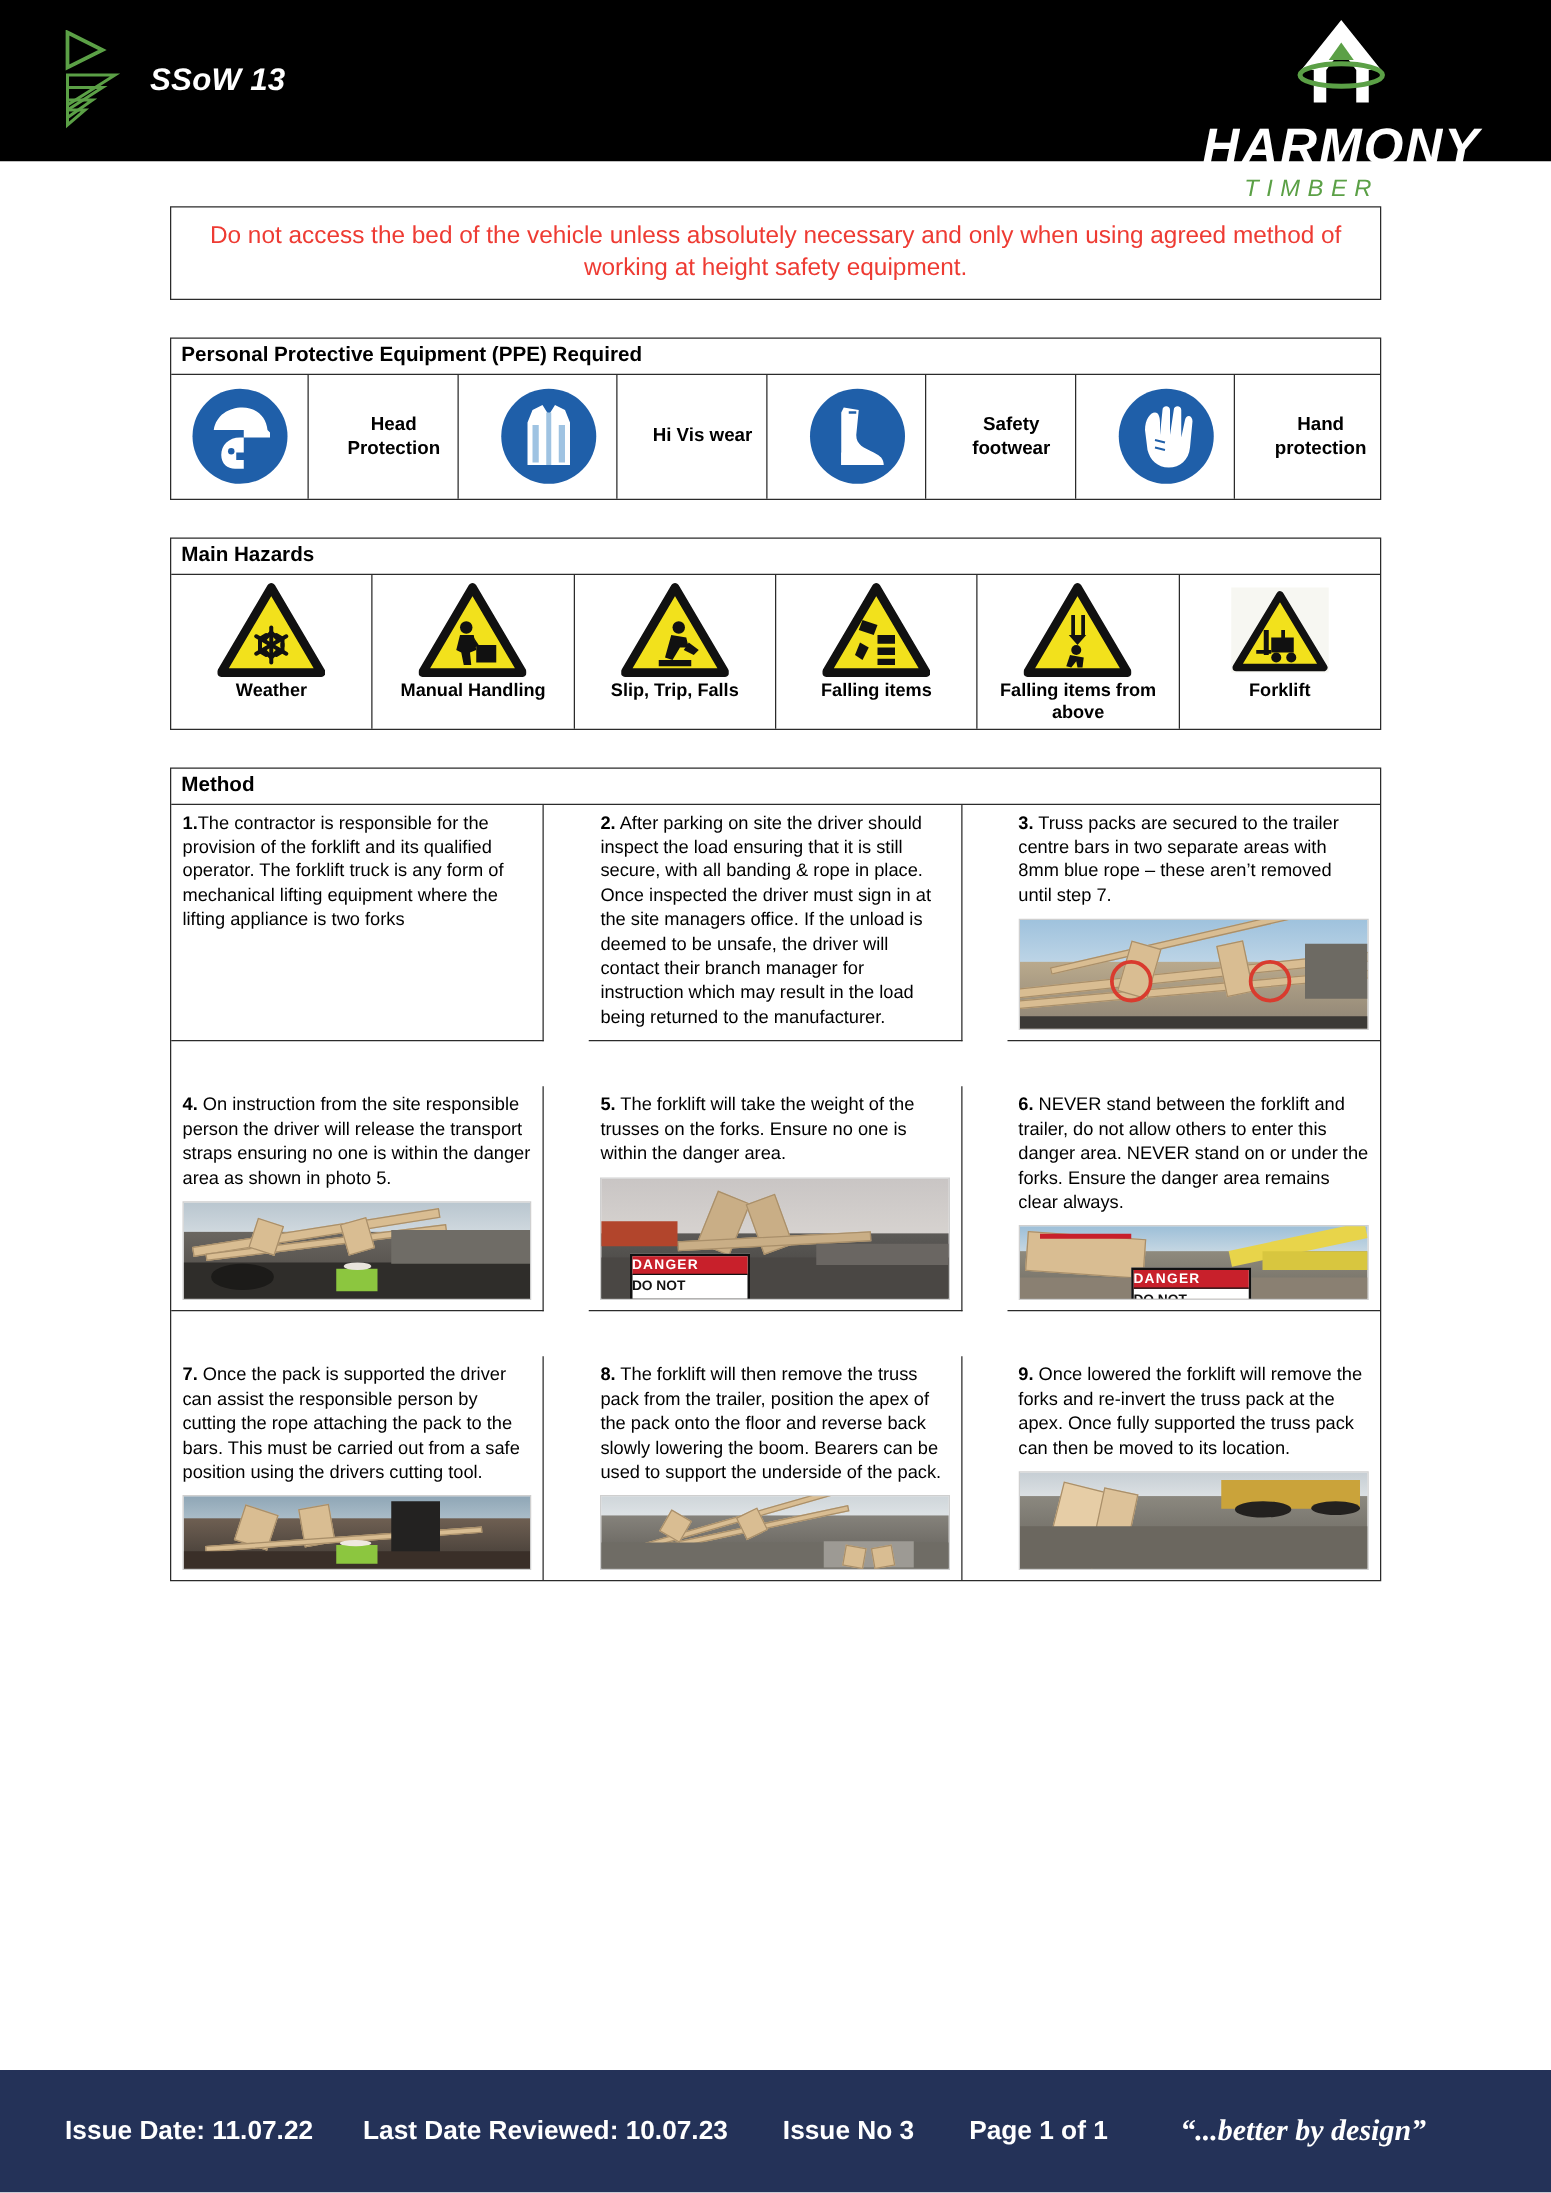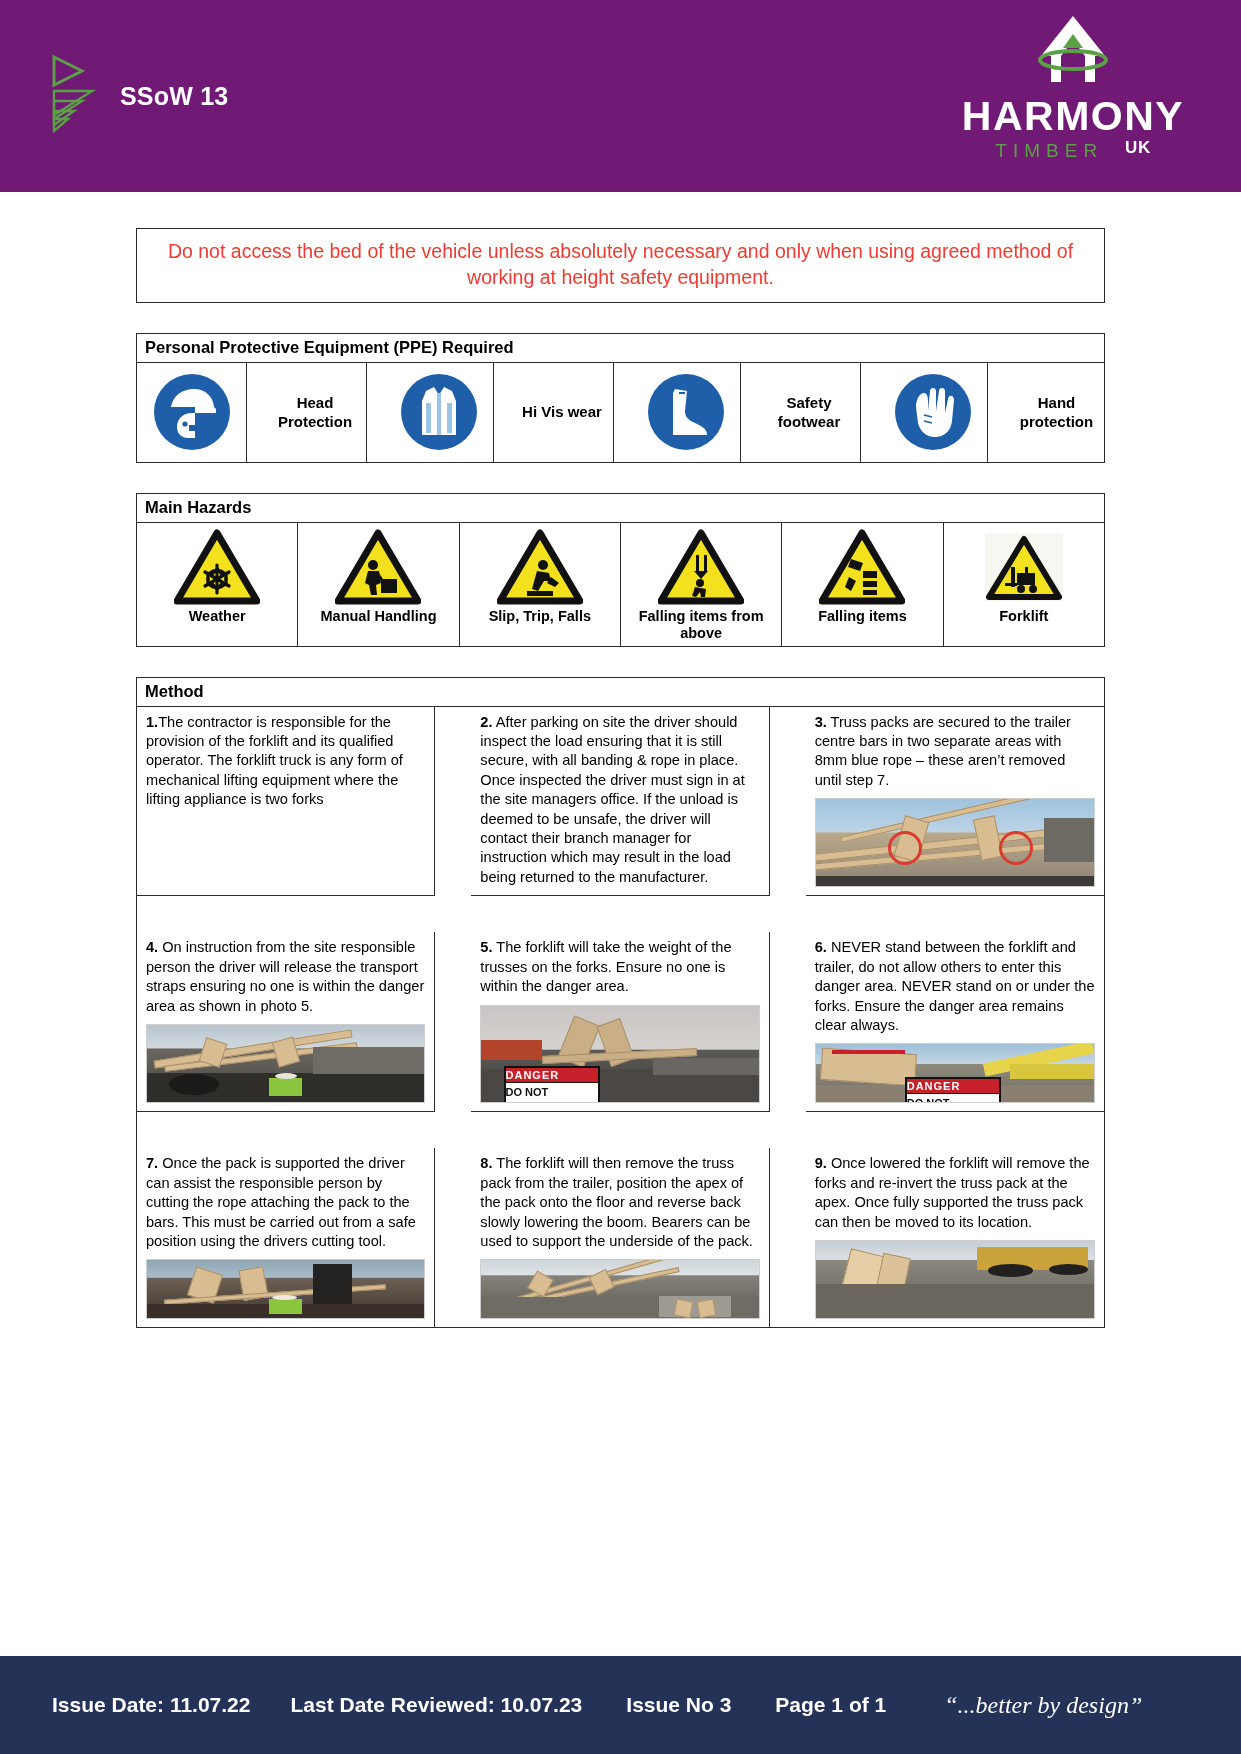--- a/index.html
+++ b/index.html
@@ -8,25 +8,26 @@
     width:1241px; height:1754px;
     background:#ffffff;
     font-family:"Liberation Sans", sans-serif;
     color:#000;
     position:relative;
     overflow:hidden;
   }
 
   
   .header {
-    height:192px;
-    background:#701a75;
+    height:129px;
+    background:#000000;
     display:flex;
     align-items:center;
     position:relative;
+    font-style:italic;
   }
   .header-logo-mark {
     margin-left:52px;
     width:46px; height:82px;
     position:relative;
   }
   .header-logo-mark svg { display:block; }
   .header-titles { margin-left:22px; }
   .header-title {
     color:#ffffff;
@@ -249,21 +250,21 @@
     font-weight:bold;
   }
   .f1 { margin-left:52px; }
   .f2 { margin-left:40px; }
   .f3 { margin-left:44px; }
   .f4 { margin-left:44px; }
   .footer-slogan {
     margin-left:58px;
     color:#ffffff;
     font-size:24px;
-    font-weight:normal;
+    font-weight:bold;
     font-style:italic;
     font-family:"Liberation Serif", serif;
   }
 </style>
 </head>
 <body>
 
 <div class="header">
   <div class="header-logo-mark">
     <svg width="46" height="82" viewBox="0 0 46 82">
@@ -402,45 +403,45 @@
           </svg>
         </div>
         <div class="haz-label">Slip, Trip, Falls</div>
       </div>
 
       <div class="haz-cell">
         <div class="haz-tri">
           <svg width="86" height="76" viewBox="0 0 86 76">
             <path d="M43,4 L83,72 L3,72 Z" fill="#f2e11c" stroke="#111" stroke-width="7" stroke-linejoin="round"></path>
             <g fill="#111">
+              <rect x="44" y="42" width="14" height="24"></rect>
+              <rect x="42" y="49" width="18" height="3" fill="#f2e11c"></rect>
+              <rect x="42" y="58" width="18" height="3" fill="#f2e11c"></rect>
+              <path d="M32,30 L44,34 L41,42 L29,38 Z"></path>
+              <path d="M30,48 L37,52 L32,62 L26,58 Z"></path>
+            </g>
+          </svg>
+        </div>
+        <div class="haz-label">Falling items</div>
+      </div>
+
+      <div class="haz-cell">
+        <div class="haz-tri">
+          <svg width="86" height="76" viewBox="0 0 86 76">
+            <path d="M43,4 L83,72 L3,72 Z" fill="#f2e11c" stroke="#111" stroke-width="7" stroke-linejoin="round"></path>
+            <g fill="#111">
               <rect x="38" y="26" width="3" height="16"></rect>
               <rect x="46" y="26" width="3" height="16"></rect>
               <path d="M36,42 L43,50 L50,42 Z"></path>
               <circle cx="42" cy="54" r="4"></circle>
               <path d="M37,58 L48,60 L47,68 L43,68 L42,63 L38,68 L34,67 Z"></path>
             </g>
           </svg>
         </div>
         <div class="haz-label">Falling items from above</div>
-      </div>
-
-      <div class="haz-cell">
-        <div class="haz-tri">
-          <svg width="86" height="76" viewBox="0 0 86 76">
-            <path d="M43,4 L83,72 L3,72 Z" fill="#f2e11c" stroke="#111" stroke-width="7" stroke-linejoin="round"></path>
-            <g fill="#111">
-              <rect x="44" y="42" width="14" height="24"></rect>
-              <rect x="42" y="49" width="18" height="3" fill="#f2e11c"></rect>
-              <rect x="42" y="58" width="18" height="3" fill="#f2e11c"></rect>
-              <path d="M32,30 L44,34 L41,42 L29,38 Z"></path>
-              <path d="M30,48 L37,52 L32,62 L26,58 Z"></path>
-            </g>
-          </svg>
-        </div>
-        <div class="haz-label">Falling items</div>
       </div>
 
       <div class="haz-cell">
         <div class="haz-tri">
           <svg width="86" height="76" viewBox="0 0 86 76">
             <rect x="4" y="4" width="78" height="68" fill="#f7f7f2"></rect>
             <path d="M43,10 L78,68 L8,68 Z" fill="#f2e11c" stroke="#111" stroke-width="6" stroke-linejoin="round"></path>
             <g fill="#111">
               <rect x="36" y="44" width="18" height="12"></rect>
               <rect x="30" y="38" width="4" height="20"></rect>

